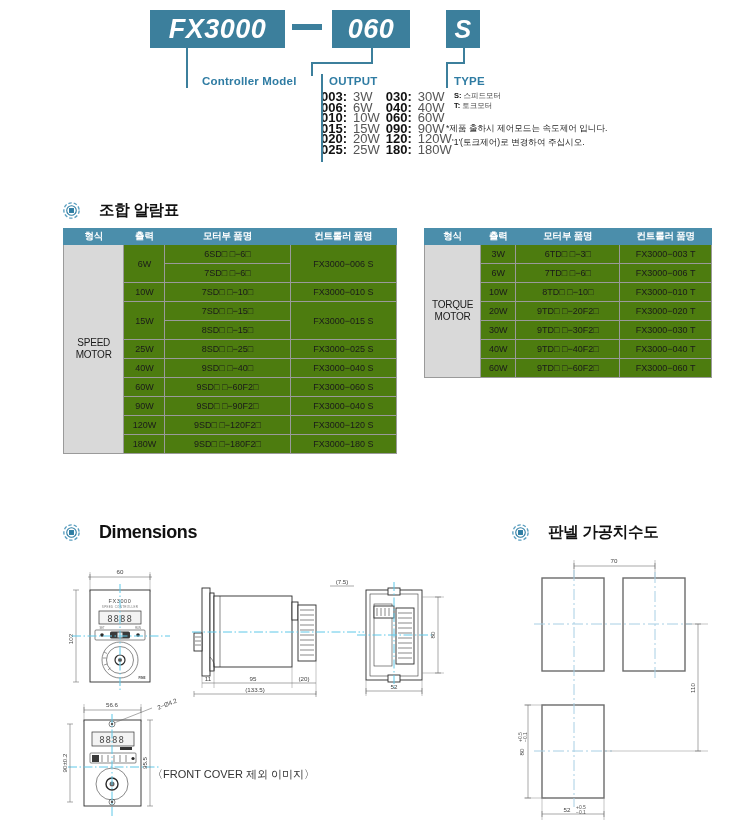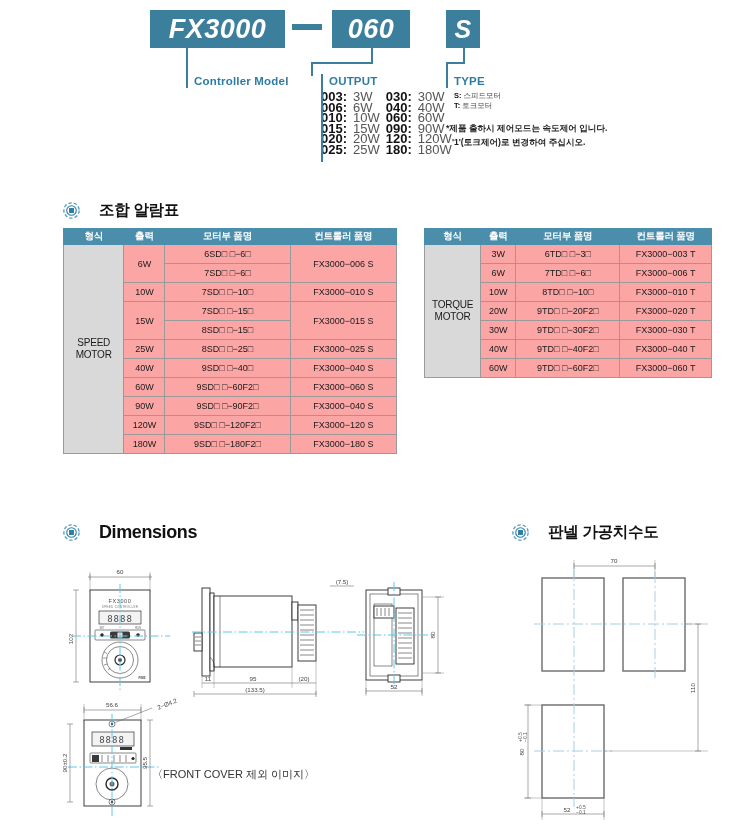--- a/index.html
+++ b/index.html
@@ -39,58 +39,58 @@
   
   .callout { position: absolute; }
   .callout-bar {
     position: absolute; left: 0; top: 0; width: 2px; background: #3c7f9c;
   }
   .callout-title {
     font-size: 11.5px; font-weight: bold; color: #2f7ca3;
     letter-spacing: 0.2px; white-space: nowrap;
   }
   #callout-controller { left: 186px; top: 74px; }
-  #callout-controller .callout-title { padding-left: 8px; line-height: 14px; text-align: center; }
+  #callout-controller .callout-title { padding-left: 16px; line-height: 14px; text-align: center; }
   #callout-output { left: 321px; top: 74px; width: 120px; }
   #callout-output .callout-title { padding-left: 8px; line-height: 14px; }
   #callout-type { left: 446px; top: 74px; width: 140px; }
   #callout-type .callout-title { padding-left: 8px; line-height: 14px; }
 
   .opt-table {
     margin-left: 0; margin-top: 4px;
     border-collapse: collapse; font-size: 13px; color: #333;
   }
   .opt-table td { padding: 0 6px 1px 0; white-space: nowrap; line-height: 9.5px; }
   .opt-code { font-weight: bold; color: #111; }
   .opt-val { color: #555; }
 
   .type-lines { margin-left: 8px; margin-top: 3px; font-size: 7.5px; line-height: 10px; color: #444; }
   .type-lines b { color: #111; }
 
   .note-block {
     position: absolute; left: 446px; top: 122px; width: 280px;
-    font-size: 8.6px; line-height: 13.5px; color: #222; font-weight: bold;
+    font-size: 8.6px; line-height: 13.5px; color: #222; font-weight: normal;
   }
   .note-block div:not(:first-child) { padding-left: 6px; }
 
   
   .section-head {
     position: absolute; display: flex; align-items: center; gap: 9px;
   }
   .sec-icon { width: 17px; height: 17px; flex: 0 0 17px; }
   .sec-title { font-size: 15.5px; font-weight: bold; color: #111; letter-spacing: -0.3px; margin-left: 10px; }
   .sec-title.en { font-size: 18px; letter-spacing: -0.4px; }
   #head-combo { left: 63px; top: 200px; }
   #head-dim   { left: 63px; top: 522px; }
   #head-panel { left: 512px; top: 522px; }
 
   
   .spec-table {
     position: absolute; border-collapse: collapse;
-    font-size: 9px; color: #1a1a1a; background: #fca5a5;
+    font-size: 9px; color: #1a1a1a; background: #4d7c0f;
   }
   .spec-table th {
     background: #4b8eab; color: #fff; font-weight: bold;
     font-size: 9.5px; height: 16px; padding: 1px 2px;
     border: 1px solid #4b8eab; text-align: center; letter-spacing: -0.2px;
   }
   .spec-table td {
     border: 1px solid #9a9a9a; text-align: center; padding: 2px 3px;
     height: 19px; white-space: nowrap; font-size: 9px;
   }

